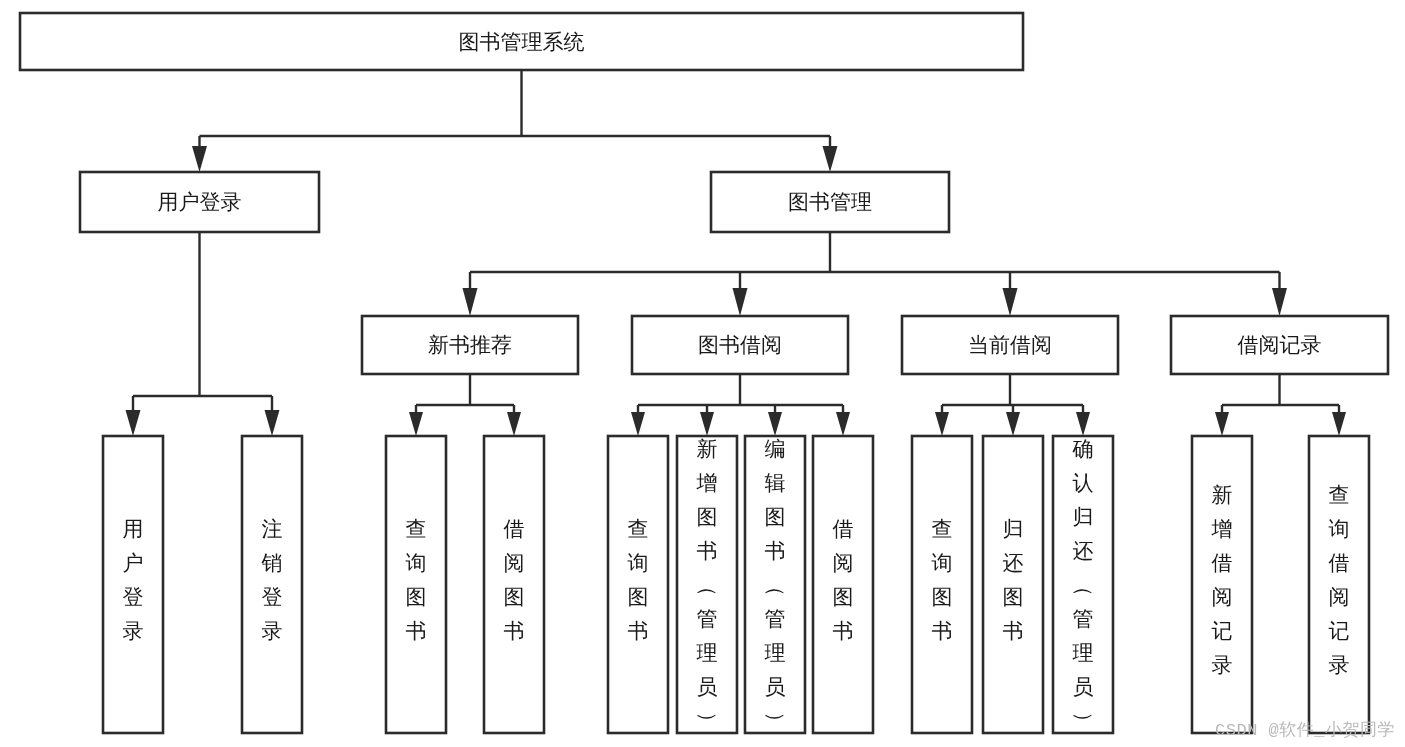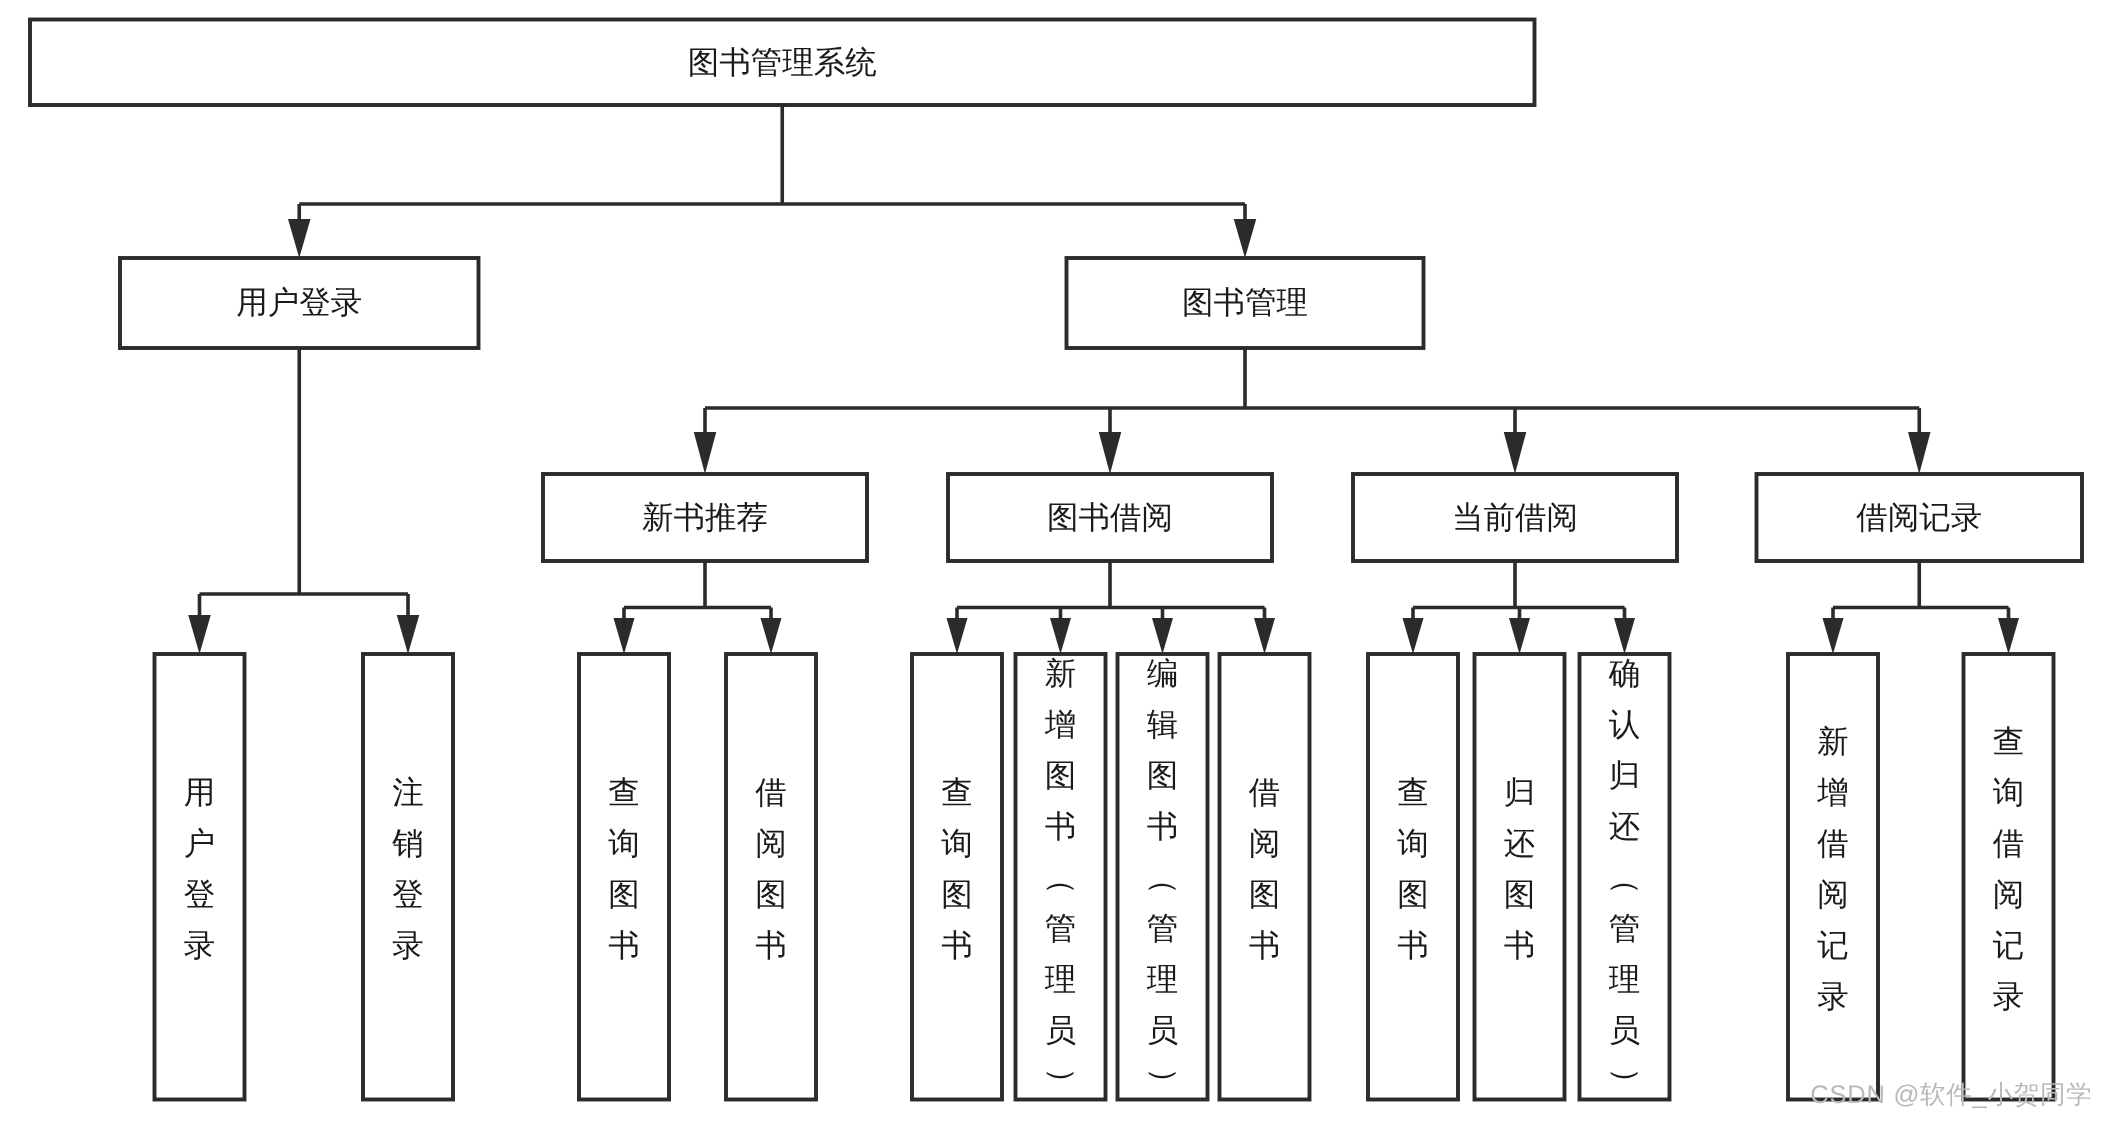--- a/index.html
+++ b/index.html
@@ -51,21 +51,21 @@
     stroke-linecap: butt;
   }
   .arrow-head {
     fill: #2b2b2b;
     stroke: none;
   }
   .watermark {
     position: absolute;
     right: 10px;
     bottom: 6px;
-    font-family: Liberation Sans, sans-serif;
+    font-family: Liberation Mono, monospace;
     font-size: 17px;
     color: #b9b9b9;
     letter-spacing: 0.5px;
     white-space: nowrap;
     user-select: none;
   }
 </style>
 </head>
 <body>
 

